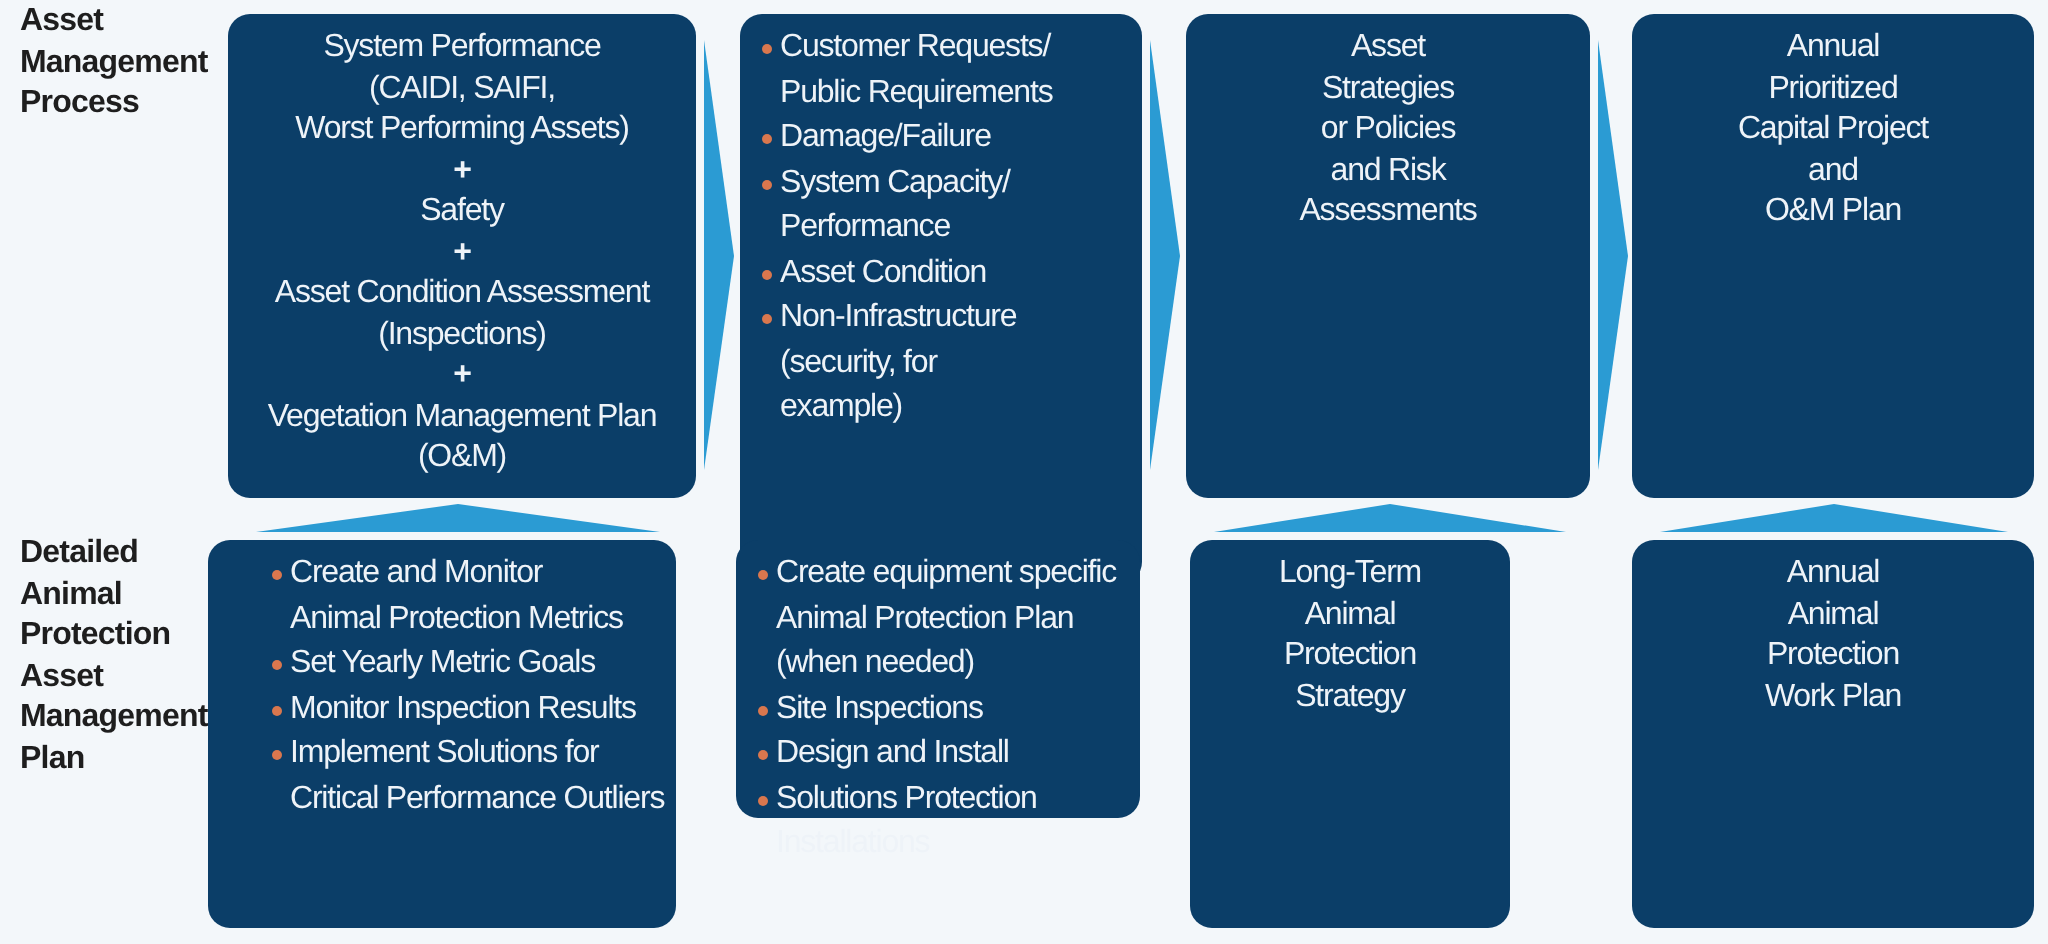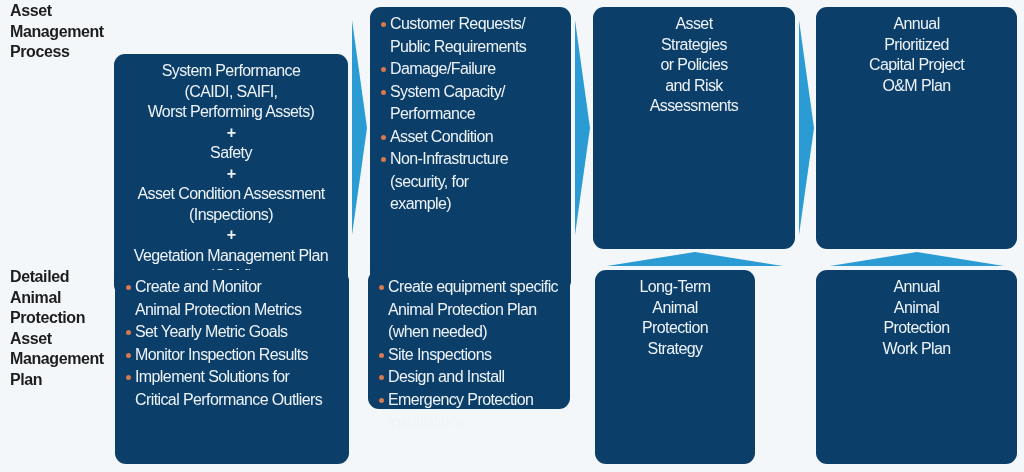--- a/index.html
+++ b/index.html
@@ -52,21 +52,21 @@
 
 <div class="row-label" style="top:267px;">
   <div>Detailed</div>
   <div>Animal</div>
   <div>Protection</div>
   <div>Asset</div>
   <div>Management</div>
   <div>Plan</div>
 </div>
 
-<div class="box center" style="left:114px; top:7px; width:234px; height:242px;margin-top:47px;">
+<div class="box center" style="left:114px; top:7px; width:234px; height:242px;">
   <div class="line">System Performance</div>
   <div class="line">(CAIDI, SAIFI,</div>
   <div class="line">Worst Performing Assets)</div>
   <div class="line plus">+</div>
   <div class="line">Safety</div>
   <div class="line plus">+</div>
   <div class="line">Asset Condition Assessment</div>
   <div class="line">(Inspections)</div>
   <div class="line plus">+</div>
   <div class="line">Vegetation Management Plan</div>
@@ -105,24 +105,25 @@
   <div class="line">Strategies</div>
   <div class="line">or Policies</div>
   <div class="line">and Risk</div>
   <div class="line">Assessments</div>
 </div>
 
 <div class="box center" style="left:816px; top:7px; width:201px; height:242px;">
   <div class="line">Annual</div>
   <div class="line">Prioritized</div>
   <div class="line">Capital Project</div>
+  <div class="line">and</div>
   <div class="line">O&amp;M Plan</div>
 </div>
 
-<div class="box list" style="left:115px; top:270px; width:234px; height:194px;">
+<div class="box list" style="left:104px; top:270px; width:234px; height:194px;padding-left:21px;">
   <div class="item">
     <span class="bullet"></span>
     <div class="line">Create and Monitor</div>
     <div class="line">Animal Protection Metrics</div>
   </div>
   <div class="item">
     <span class="bullet"></span>
     <div class="line">Set Yearly Metric Goals</div>
   </div>
   <div class="item">
@@ -146,21 +147,21 @@
   <div class="item">
     <span class="bullet"></span>
     <div class="line">Site Inspections</div>
   </div>
   <div class="item">
     <span class="bullet"></span>
     <div class="line">Design and Install</div>
   </div>
   <div class="item">
     <span class="bullet"></span>
-    <div class="line">Emergency Protection</div>
+    <div class="line">Solutions Protection</div>
     <div class="line">Installations</div>
   </div>
 </div>
 
 <div class="box center" style="left:595px; top:270px; width:160px; height:194px;">
   <div class="line">Long-Term</div>
   <div class="line">Animal</div>
   <div class="line">Protection</div>
   <div class="line">Strategy</div>
 </div>

